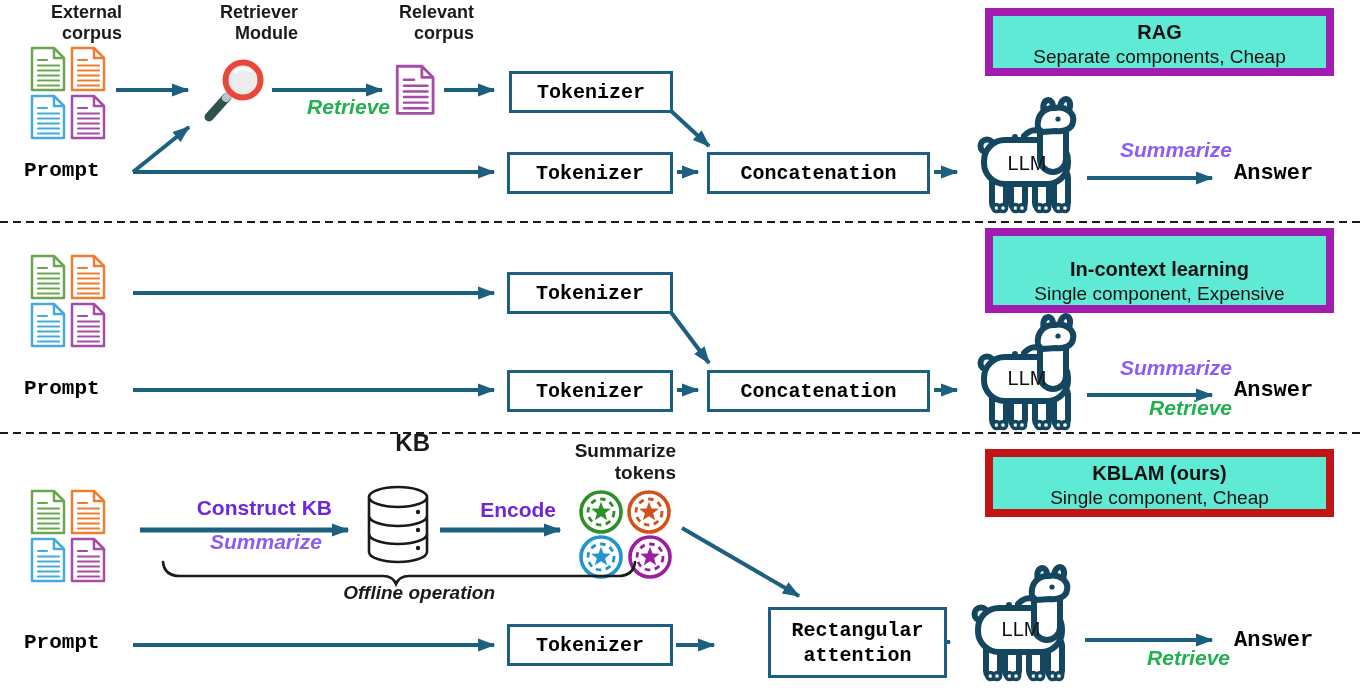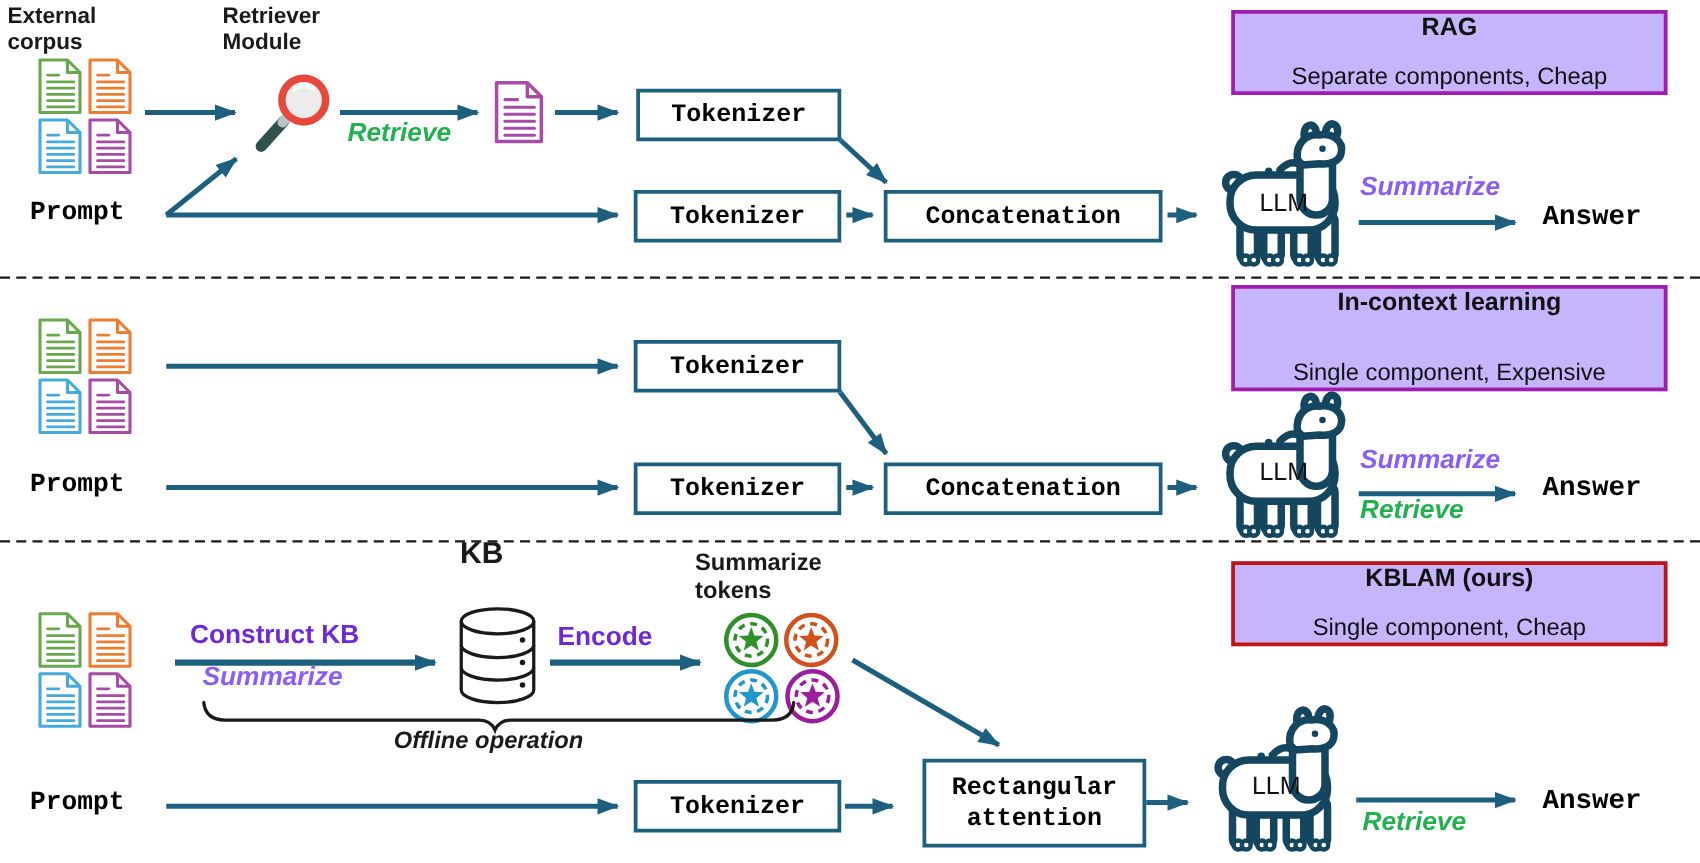--- a/index.html
+++ b/index.html
@@ -1,25 +1,25 @@
 <!DOCTYPE html>
 <html><head>
 <meta charset="utf-8">
 <style>
   html,body{margin:0;padding:0;background:#fff}
   #canvas{position:relative;width:1360px;height:690px;background:#ffffff;
           font-family:"Liberation Sans",sans-serif;overflow:hidden}
   #art{position:absolute;left:0;top:0}
-  .lbl{position:absolute;text-align:left;font-weight:700;font-size:18px;line-height:21px;color:#1a1a1a}
+  .lbl{position:absolute;text-align:right;font-weight:700;font-size:18px;line-height:21px;color:#1a1a1a}
   .mono{position:absolute;font-family:"Liberation Mono",monospace;font-weight:700;font-size:21px;color:#000;text-align:left}
   .flowbox{position:absolute;border:3px solid #1c5f7e;background:#fff;box-sizing:border-box;
            display:flex;align-items:center;justify-content:center;text-align:center;
            font-family:"Liberation Mono",monospace;font-weight:700;font-size:20px;color:#000;line-height:25px}
-  .hdr{position:absolute;border:3px solid #a21caf;background:#c4b5fd;box-sizing:border-box;
-       display:flex;flex-direction:column;align-items:center;justify-content:space-between;gap:2px;text-align:center}
+  .hdr{position:absolute;border:8px solid #a21caf;background:#5eead4;box-sizing:border-box;
+       display:flex;flex-direction:column;align-items:center;justify-content:flex-end;gap:2px;text-align:center}
   .hdr .t{font-weight:700;font-size:20px;color:#111}
   .hdr .s{font-size:19px;color:#111}
   .hdr.red{border-color:#c21414}
   .it{font-style:italic;font-weight:700}
   .green{color:#21b14e}
   .orange{color:#8b5cf6}
   .teal{color:#6d28d9;font-style:normal}
   .big{font-size:21px}
   .llm-text{position:absolute;width:62px;text-align:center;font-weight:400;font-size:20px;color:#111}
 </style>
@@ -154,20 +154,21 @@
 
     <path d="M163,562 c1,10 7,14 17,14 L383,576 c7,0 11,3 13,8 c2,-5 6,-8 13,-8 L618,576 c10,0 16,-4 17,-14" stroke="#1a1a1a" stroke-width="2.6" fill="none" stroke-linecap="round"></path>
 
     <use href="#llama" transform="translate(978,100)"></use>
     <use href="#llama" transform="translate(978,317)"></use>
     <use href="#llama" transform="translate(972,568)"></use>
   </svg>
 
   <div class="lbl" style="left:6px;top:2px;width:116px">External corpus</div>
   <div class="lbl" style="left:178px;top:2px;width:120px">Retriever Module</div>
+  <div class="lbl" style="left:358px;top:2px;width:116px">Relevant corpus</div>
   <div class="lbl it green big" style="left:278px;top:96px;width:112px">Retrieve</div>
   <div class="mono" style="left:24px;top:159px;width:112px">Prompt</div>
 
   <div class="flowbox" style="left:509px;top:71px;width:164px;height:42px">Tokenizer</div>
   <div class="flowbox" style="left:507px;top:152px;width:166px;height:42px">Tokenizer</div>
   <div class="flowbox" style="left:707px;top:152px;width:223px;height:42px">Concatenation</div>
 
   <div class="hdr" style="left:985px;top:8px;width:349px;height:68px">
     <div class="t">RAG</div>
     <div class="s">Separate components, Cheap</div>
@@ -195,21 +196,21 @@
 
   <div class="lbl it teal big" style="left:152px;top:497px;width:180px">Construct KB</div>
   <div class="lbl it orange big" style="left:162px;top:531px;width:160px">Summarize</div>
   <div class="lbl" style="left:368px;top:432px;width:62px;font-size:24px">KB</div>
   <div class="lbl it teal big" style="left:446px;top:499px;width:110px">Encode</div>
   <div class="lbl" style="left:556px;top:440px;width:120px;font-size:19px;line-height:22px">Summarize tokens</div>
   <div class="lbl it" style="left:315px;top:582px;width:180px;font-size:19px">Offline operation</div>
   <div class="mono" style="left:24px;top:631px;width:112px">Prompt</div>
 
   <div class="flowbox" style="left:507px;top:624px;width:166px;height:42px">Tokenizer</div>
-  <div class="flowbox" style="left:738px;top:607px;width:179px;height:71px">Rectangular attention</div>
+  <div class="flowbox" style="left:768px;top:607px;width:179px;height:71px">Rectangular attention</div>
 
   <div class="hdr red" style="left:985px;top:449px;width:349px;height:68px">
     <div class="t">KBLAM (ours)</div>
     <div class="s">Single component, Cheap</div>
   </div>
 
   <div class="llm-text" style="left:990px;top:618px">LLM</div>
   <div class="lbl it green big" style="left:1090px;top:647px;width:140px">Retrieve</div>
   <div class="mono" style="left:1234px;top:628px;width:100px;font-size:22px">Answer</div>
 

